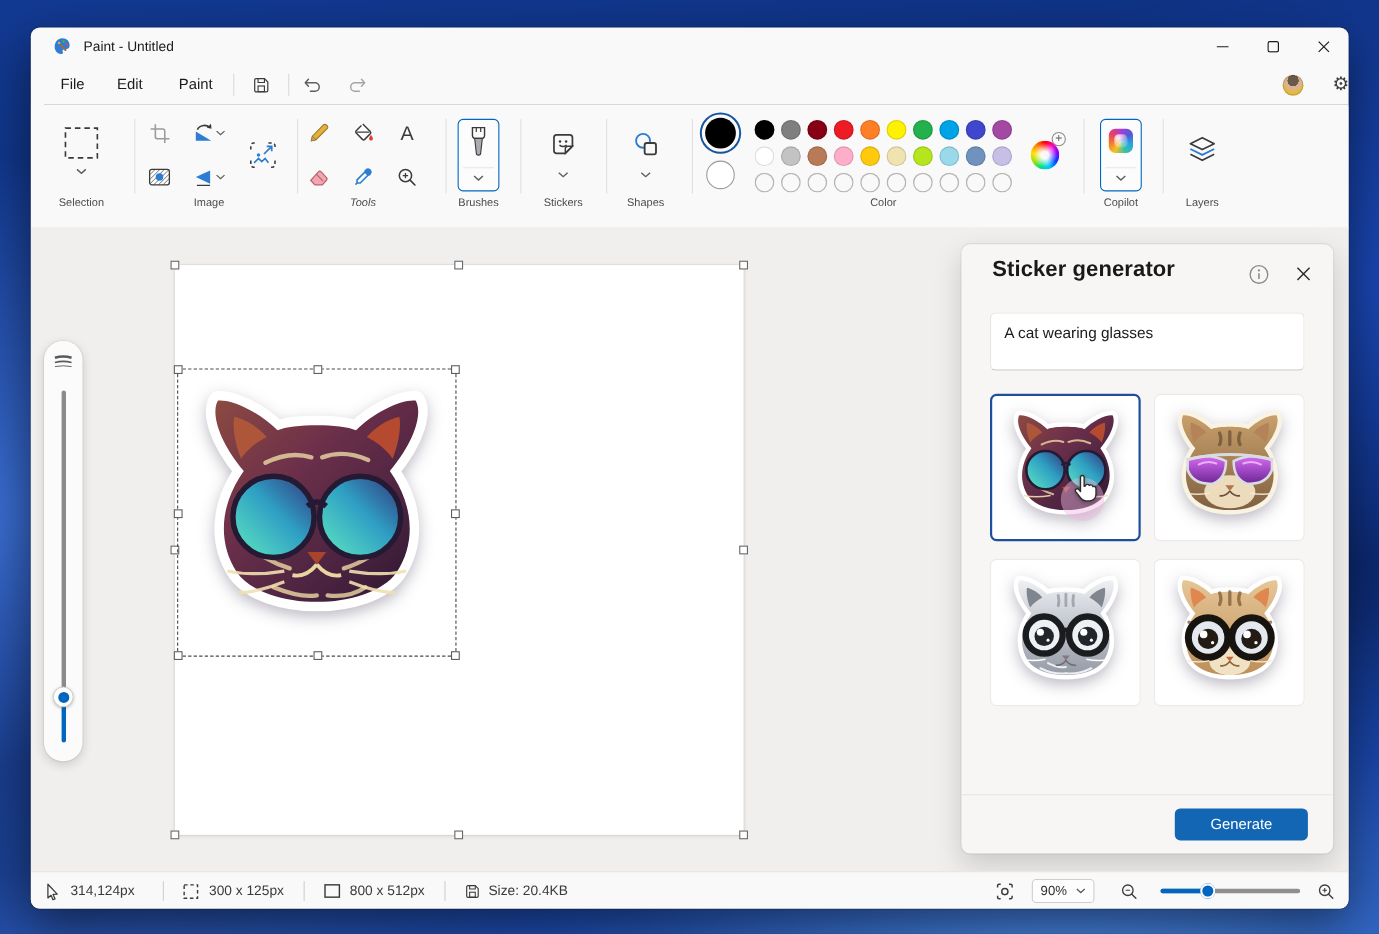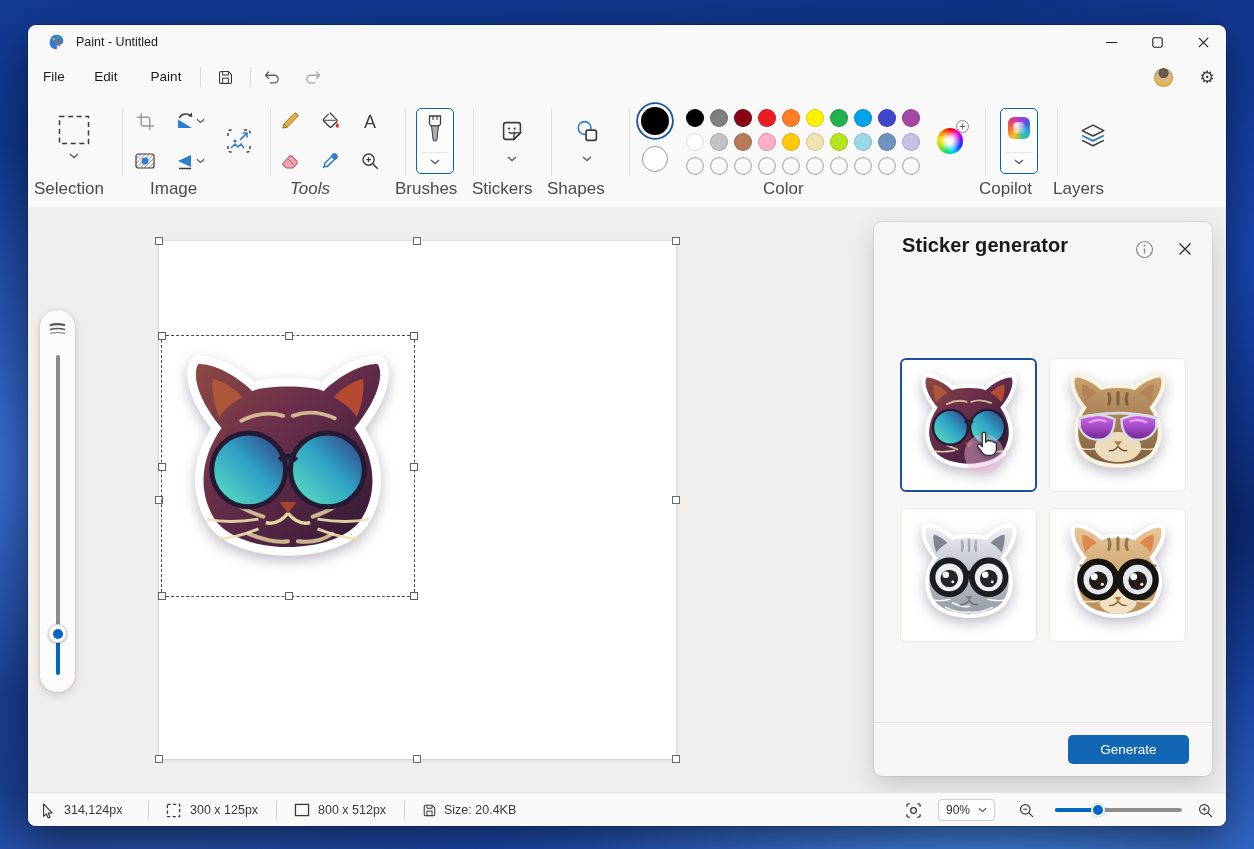--- a/index.html
+++ b/index.html
@@ -18,32 +18,32 @@
     position:absolute;left:28px;top:25px;width:1198px;height:801px;
     background:#f9f9f9;border-radius:8px;overflow:hidden;
     box-shadow:0 18px 45px rgba(0,0,0,.5),0 0 0 1px rgba(0,0,0,.18);
   }
   
   .titlebar{position:absolute;left:0;top:0;width:100%;height:34px;}
   .app-title{position:absolute;left:48px;top:0;line-height:34px;font-size:12.5px;color:#1b1b1b;}
   .applogo{position:absolute;left:20px;top:8px;}
   .cap{position:absolute;top:0;width:46px;height:34px;display:flex;align-items:center;justify-content:center;color:#1b1b1b;}
   
-  .menubar{position:absolute;left:0;top:34px;width:100%;height:36px;border-bottom:2px solid #737373;}
+  .menubar{position:absolute;left:12px;top:34px;width:100%;height:36px;border-bottom:2px solid #737373;}
   .menu-item{position:absolute;top:4px;height:28px;line-height:28px;text-align:center;font-size:13.5px;color:#1b1b1b;border-radius:4px;}
   .mb-btn{position:absolute;top:4px;width:28px;height:28px;display:flex;align-items:center;justify-content:center;border-radius:4px;}
   .sep-m{position:absolute;top:8px;width:1px;height:20px;background:#d9d9d7;}
   .avatar{position:absolute;left:1126px;top:9px;width:19px;height:19px;border-radius:50%;
     background:radial-gradient(circle at 50% 28%,#6b5a4a 0 30%,#d9b48c 31% 55%,#e4b93f 56% 100%);
     box-shadow:inset 0 0 0 1px rgba(0,0,0,.15);}
   .gear{position:absolute;left:1166px;top:5px;width:26px;height:26px;display:flex;align-items:center;justify-content:center;font-size:17px;color:#3c3c3c;font-family:"DejaVu Sans",sans-serif;}
   
   .ribbon{position:absolute;left:0;top:70px;width:100%;height:112px;border-bottom:1px solid #e4e2e0;background:#f9f9f9;}
   .sep-v{position:absolute;top:13px;height:68px;width:1px;background:#e3e1df;}
-  .glabel{position:absolute;top:84px;font-size:17px;color:#4c4b49;text-align:left;}
+  .glabel{position:absolute;top:84px;font-size:10px;color:#4c4b49;text-align:center;}
   .tbtn{position:absolute;width:30px;height:30px;display:flex;align-items:center;justify-content:center;border-radius:4px;}
   .chev{display:inline-block;line-height:0;}
   .bigbtn{position:absolute;top:13px;width:38px;height:66px;border:1.5px solid #0067c0;border-radius:5px;background:#fcfcfc;box-sizing:border-box;}
   .bigbtn .hairline{position:absolute;left:4px;right:4px;top:43px;height:1px;background:#e8e6e4;}
   .bigbtn .bchev{position:absolute;left:0;right:0;top:50px;text-align:center;}
   
   .fgswatch{position:absolute;left:613px;top:12px;width:28px;height:28px;border-radius:50%;background:#000;
     box-shadow:0 0 0 3px #f9f9f9,0 0 0 4.8px #15549e;}
   .bgswatch{position:absolute;left:614px;top:51px;width:26px;height:26px;border-radius:50%;background:#fff;border:1.2px solid #9d9b99;box-sizing:border-box;}
   .palrow{position:absolute;left:658px;display:flex;gap:6px;}
@@ -465,20 +465,21 @@
         <circle cx="9.5" cy="5.8" r="1" fill="#8a8886"></circle>
         <path d="M9.5 8.4 V13.6" stroke="#8a8886" stroke-width="1.4"></path>
       </svg>
     </div>
     <div class="picon" style="left:300px;">
       <svg width="14" height="14" viewBox="0 0 14 14">
         <path d="M1.5 1.5 L12.5 12.5 M12.5 1.5 L1.5 12.5" stroke="#2b2b2b" stroke-width="1.3"></path>
       </svg>
     </div>
 
+    <textarea class="prompt" spellcheck="false" style="">A cat wearing glasses</textarea>
 
     <div class="cards">
 
       <div class="card selected" style="left: 0px; top: 0px; border-color: rgb(29, 79, 158);">
         <svg class="sticker-art" width="116" height="112" viewBox="0 0 100 96">
           <defs>
             <linearGradient id="t1h" x1="0" y1="0" x2="1" y2="1">
               <stop offset="0" stop-color="#8c4a42"></stop>
                 <stop offset=".38" stop-color="#6b2f4a"></stop>
               <stop offset=".72" stop-color="#4a2340"></stop>

